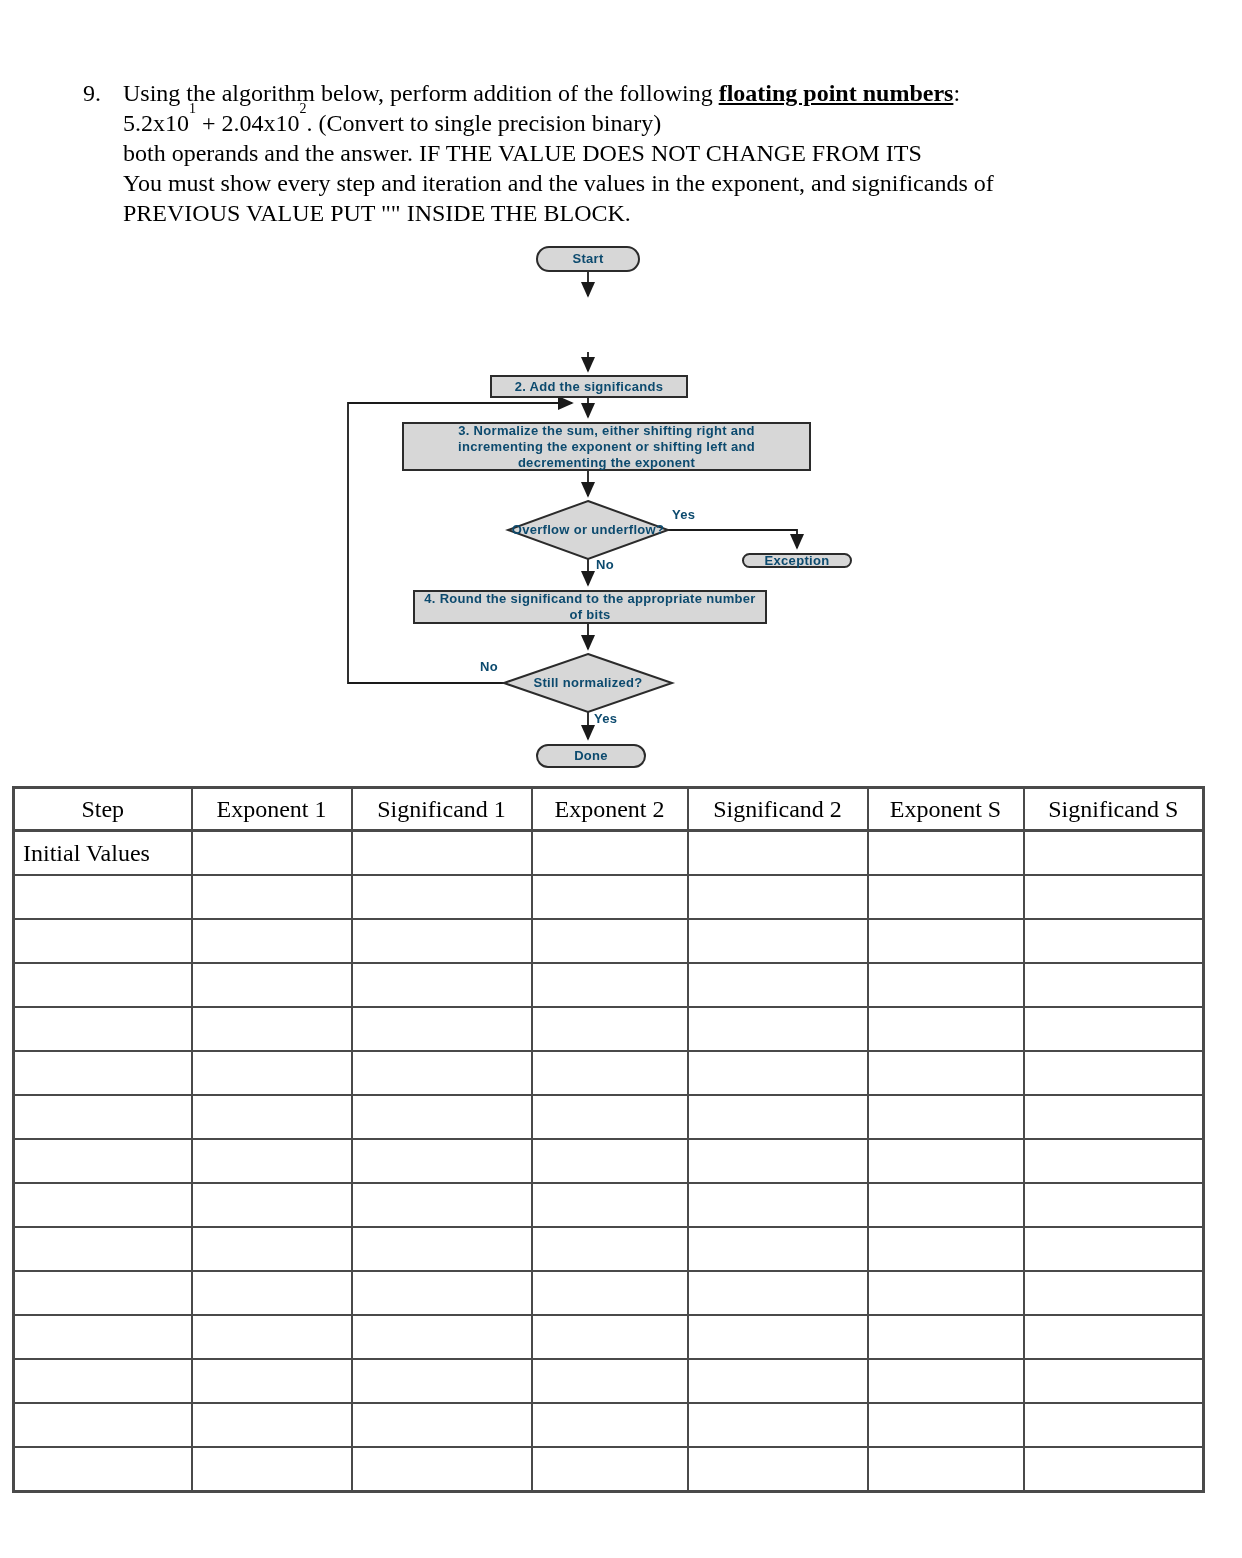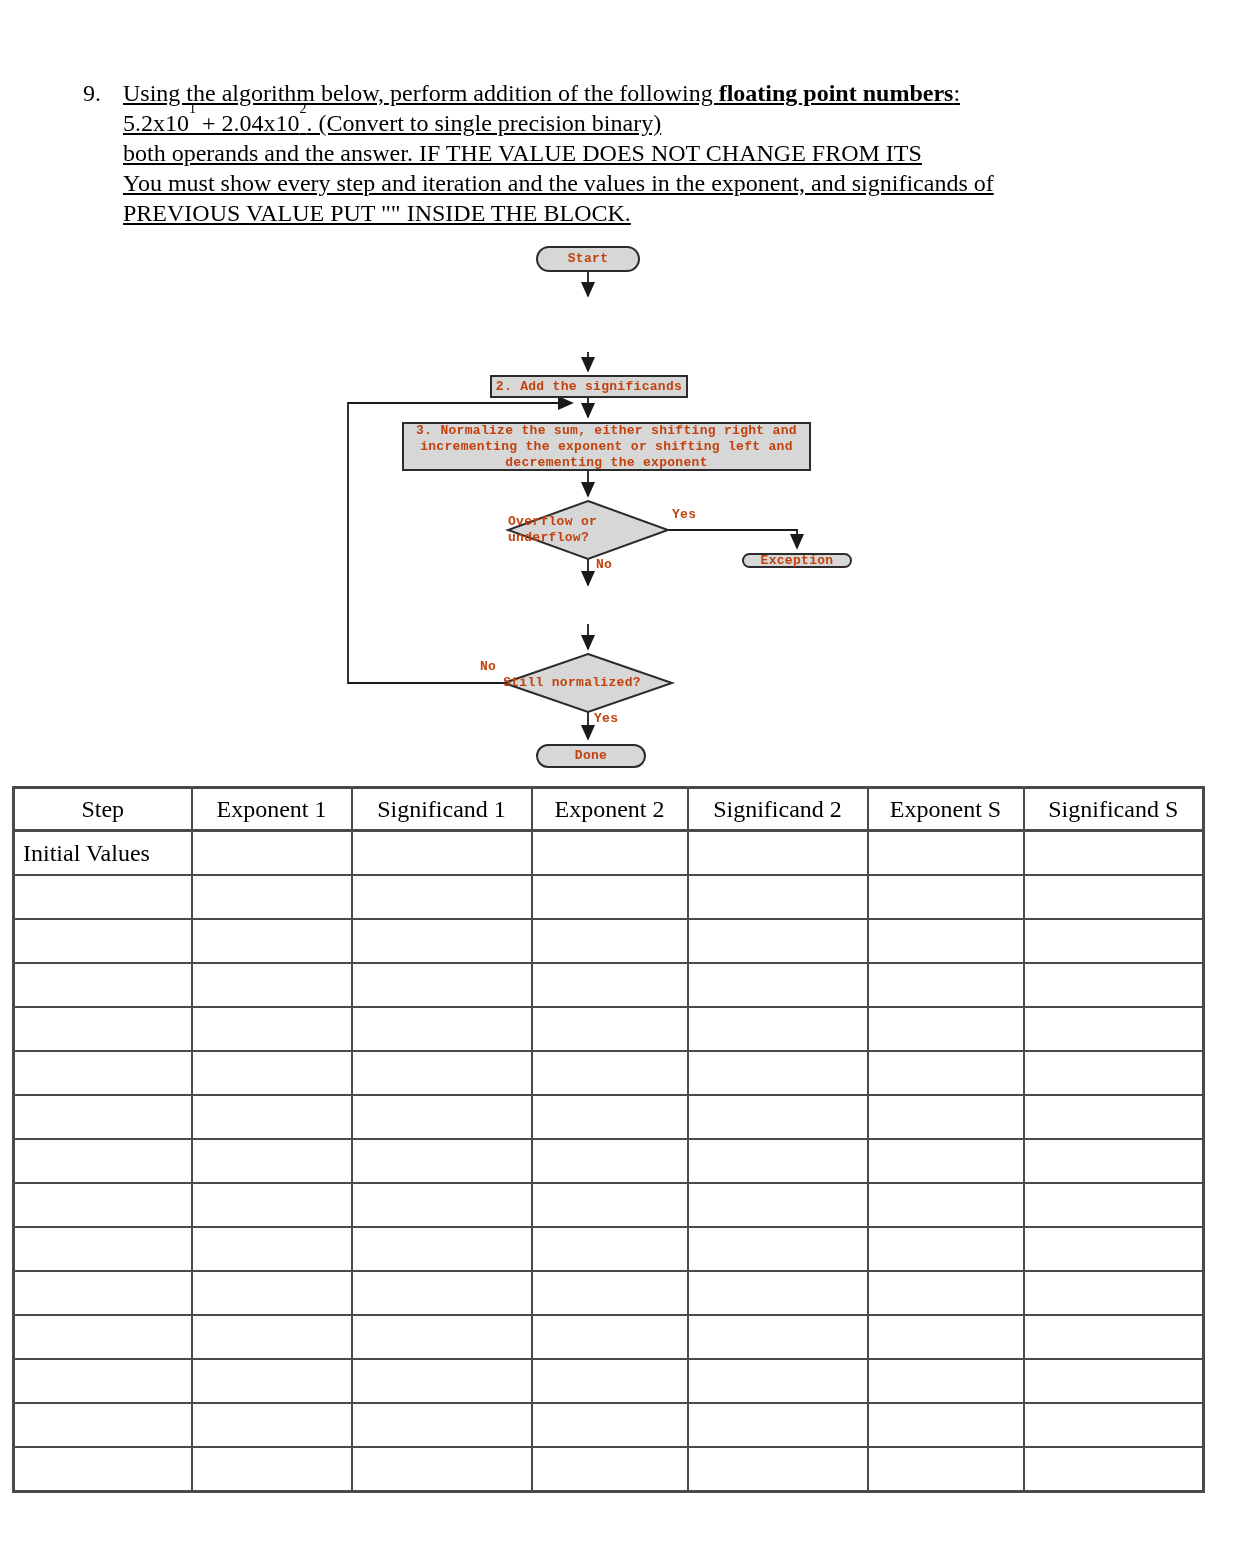--- a/index.html
+++ b/index.html
@@ -3,27 +3,27 @@
 <meta charset="utf-8">
 <style>
   html,body{margin:0;padding:0;background:#fff;}
   .page{position:relative;width:1242px;height:1558px;background:#ffffff;overflow:hidden;
         font-family:"Liberation Serif", serif;color:#000;}
 
   
   .question{position:absolute;left:0;top:78px;width:1242px;font-size:24px;line-height:30px;}
   .qnum{position:absolute;left:83px;top:0;}
   .qbody{position:absolute;left:123px;top:0;width:1080px;}
-  .qbody p{margin:0;white-space:nowrap;text-decoration:underline;}
+  .qbody p{margin:0;white-space:nowrap;}
   .emph{font-weight:bold;text-decoration:underline;}
   sup.e{font-size:14px;line-height:0;position:relative;top:-9px;}
 
   
   .flowchart{position:absolute;left:320px;top:235px;width:570px;height:550px;
-             font-family:Liberation Mono, monospace;color:#c2410c;}
+             font-family:Liberation Sans, sans-serif;color:#0c4a6e;}
   .flowchart svg{position:absolute;left:0;top:0;}
   .node{position:absolute;background:#d7d7d7;border:2px solid #2b2b2b;box-sizing:border-box;
         display:flex;align-items:center;justify-content:center;text-align:center;
         font-size:13px;font-weight:bold;letter-spacing:.3px;line-height:16px;}
   .pill{border-radius:13px;}
   .dtext{position:absolute;display:flex;align-items:center;justify-content:center;text-align:left;
          font-size:13px;font-weight:bold;letter-spacing:.3px;line-height:16px;background:transparent;border:none;}
   .lbl{position:absolute;font-size:13px;font-weight:bold;letter-spacing:.3px;}
 
   
@@ -82,22 +82,23 @@
 
     <div class="node" style="left:82px;top:187px;width:409px;height:49px;padding:2px 10px;">3. Normalize the sum, either shifting right and incrementing the exponent or shifting left and decrementing the exponent</div>
 
     <div class="dtext" style="left:188px;top:270px;width:160px;height:50px;">Overflow or underflow?</div>
 
     <span class="lbl" style="left:352px;top:272px;">Yes</span>
     <span class="lbl" style="left:276px;top:322px;">No</span>
 
     <div class="node pill" style="left:422px;top:318px;width:110px;height:15px;">Exception</div>
 
-
-    <div class="dtext" style="left:168px;top:434px;width:168px;height:28px;">Still normalized?</div>
+    <div class="node" style="left:93px;top:355px;width:354px;height:34px;padding:1px 8px;">4. Round the significand to the appropriate number of bits</div>
+
+    <div class="dtext" style="left:184px;top:434px;width:168px;height:28px;">Still normalized?</div>
 
     <span class="lbl" style="left:160px;top:424px;">No</span>
     <span class="lbl" style="left:274px;top:476px;">Yes</span>
 
     <div class="node pill" style="left:216px;top:509px;width:110px;height:24px;">Done</div>
   </div>
 
   <table class="sheet">
     <colgroup>
       <col style="width:178px">

